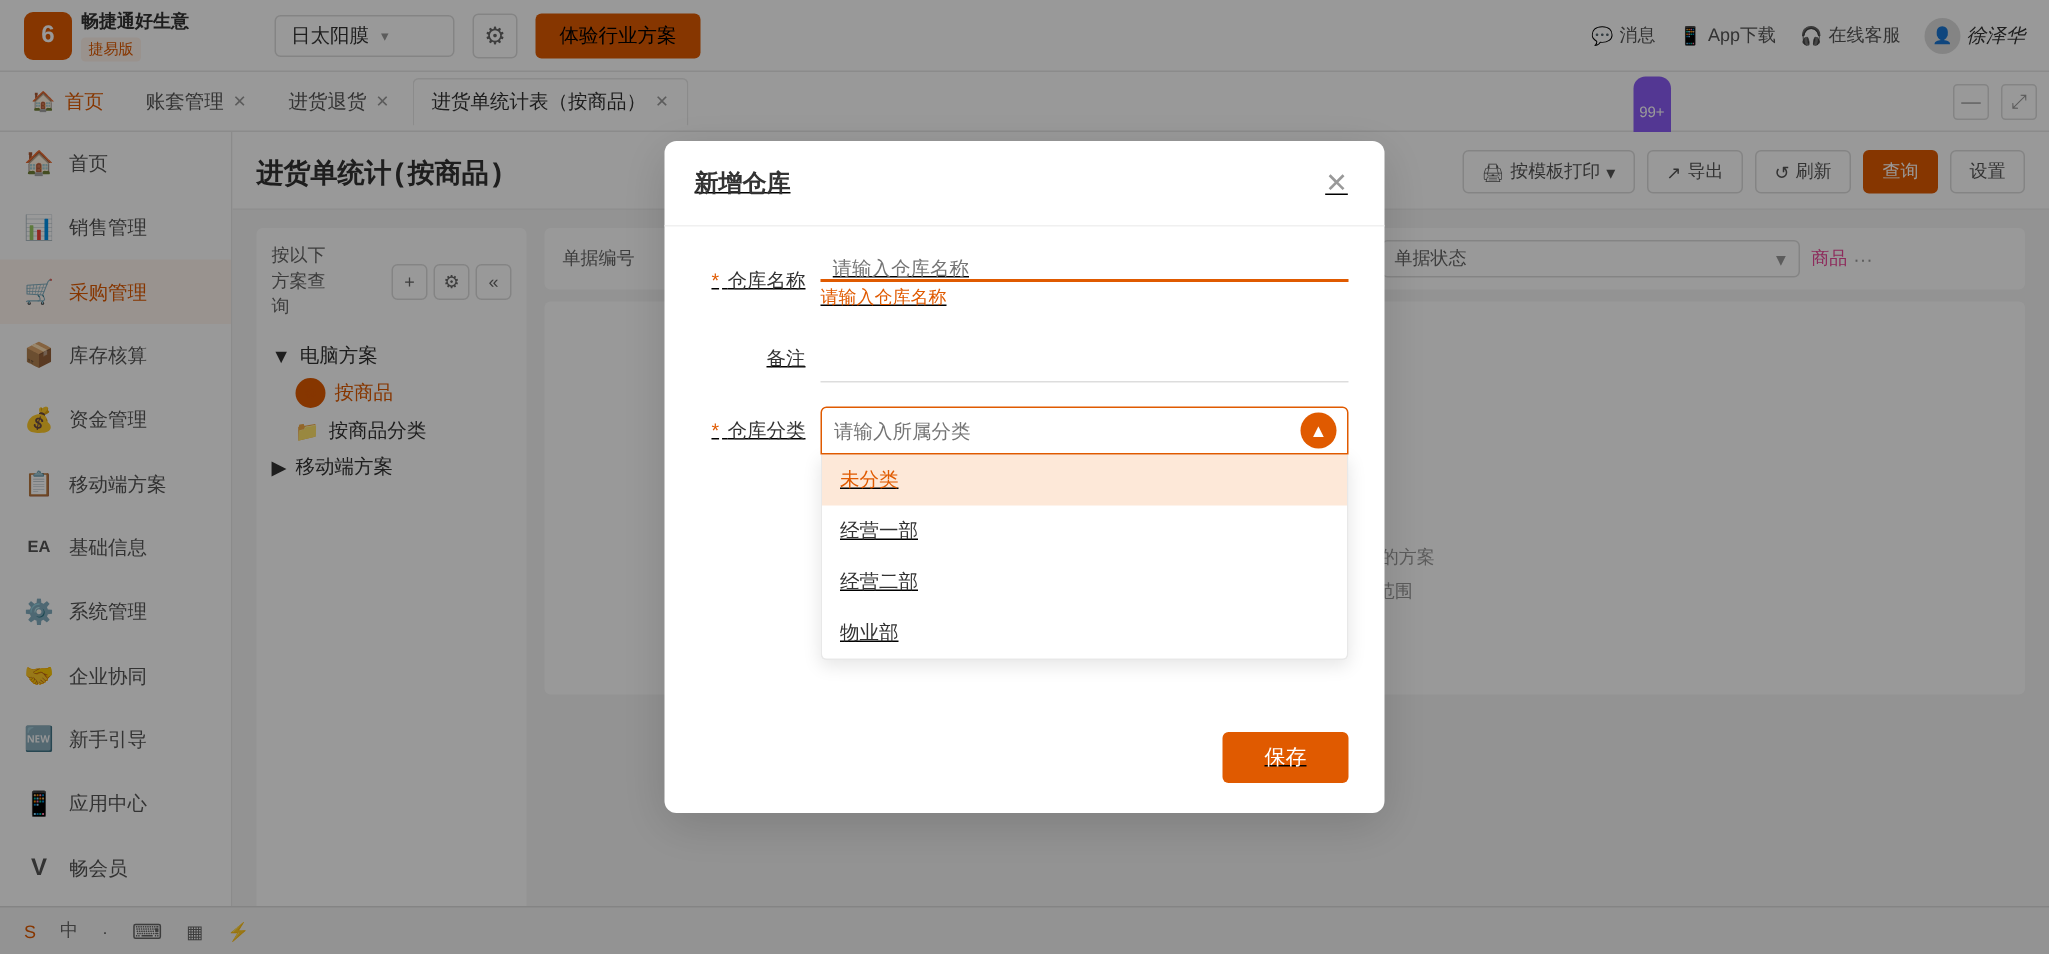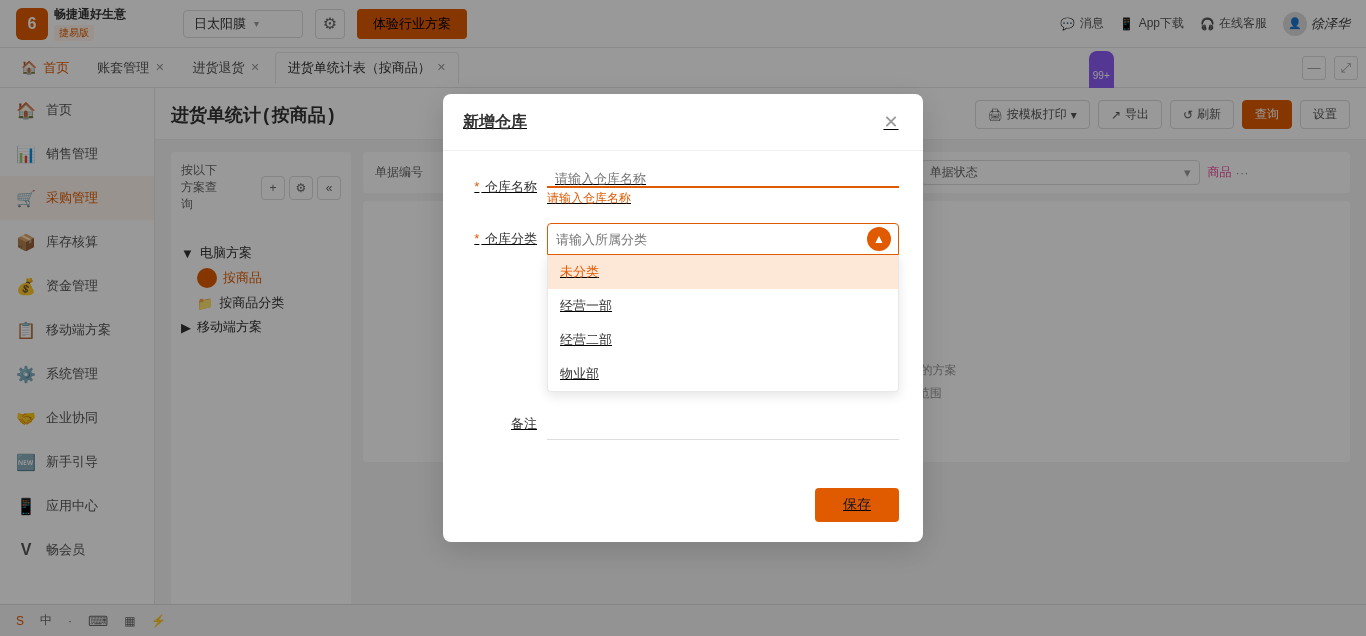--- a/index.html
+++ b/index.html
@@ -234,21 +234,21 @@
       cursor: pointer;
       font-size: 13px;
       color: #333;
     }
     .dropdown-item.selected { background: #fde8d8; color: #e05a00; }
     .modal-footer {
       padding: 12px 24px 20px;
       display: flex; justify-content: flex-end; gap: 10px;
     }
     .btn-save {
-      background: #e05a00; color: #0f172a;
+      background: #e05a00; color: #ffffff;
       padding: 8px 28px; border-radius: 4px;
       cursor: pointer; font-size: 14px;
       border: none;
     }
 
     .main-content-area {
       flex: 1; display: flex; flex-direction: column; position: relative;
     }
 
     .page-header {
@@ -354,20 +354,24 @@
       <span class="sidebar-icon">📦</span>
       <span>库存核算</span>
     </div>
     <div class="sidebar-item">
       <span class="sidebar-icon">💰</span>
       <span>资金管理</span>
     </div>
     <div class="sidebar-item">
       <span class="sidebar-icon">📋</span>
       <span>移动端方案</span>
+    </div>
+    <div class="sidebar-item">
+      <span class="sidebar-icon" style="font-size:11px;font-weight:bold;color:#555;">EA</span>
+      <span>基础信息</span>
     </div>
     <div class="sidebar-item">
       <span class="sidebar-icon">⚙️</span>
       <span>系统管理</span>
     </div>
     <div class="sidebar-item">
       <span class="sidebar-icon">🤝</span>
       <span>企业协同</span>
     </div>
     <div class="sidebar-item">
@@ -414,21 +418,21 @@
           <div class="toolbar-btn">
             <span>设置</span>
           </div>
         </div>
       </div>
     </div>
 
     <div class="content-body">
 
       <div class="left-panel">
-        <div class="row-between" style="margin-bottom:24px;gap:36px;">
+        <div class="row-between" style="margin-bottom:8px;gap:36px;">
           <span style="font-size:12px;color:#666;">按以下方案查询</span>
           <div style="display:flex;gap:4px;">
             <div class="filter-icon-btn">+</div>
             <div class="filter-icon-btn">⚙</div>
             <div class="filter-icon-btn">«</div>
           </div>
         </div>
         <div class="filter-tree">
           <div class="filter-tree-item">
             <span>▼</span>
@@ -514,42 +518,42 @@
           <span>仓库名称</span>
         </div>
         <div class="form-field-wrap">
           <input class="form-input form-input-error" type="text" placeholder="请输入仓库名称" style="flex: 1 1 0%;">
           <div class="error-msg">请输入仓库名称</div>
         </div>
       </div>
 
       <div class="form-row">
         <div class="form-label">
+          <span>备注</span>
+        </div>
+        <input class="form-input" type="text" style="flex: 1 1 0%;">
+      </div>
+
+      <div class="form-row">
+        <div class="form-label">
           <span class="required">*</span>
           <span>仓库分类</span>
         </div>
         <div class="category-input-wrap">
           <input class="category-input" type="text" placeholder="请输入所属分类" style="">
           <div class="category-up-btn">▲</div>
           
           <div class="dropdown-list">
             <div class="dropdown-item selected">未分类</div>
             <div class="dropdown-item">经营一部</div>
             <div class="dropdown-item">经营二部</div>
             <div class="dropdown-item">物业部</div>
           </div>
         </div>
       </div>
-
-      <div class="form-row">
-        <div class="form-label">
-          <span>备注</span>
-        </div>
-        <input class="form-input" type="text" style="flex: 1 1 0%;">
-      </div>
     </div>
 
     <div class="modal-footer">
       <button class="btn-save">保存</button>
     </div>
   </div>
 </div>
 
 <div style="position:fixed;bottom:0;left:0;right:0;height:32px;background:#f5f5f5;border-top:1px solid #ddd;display:flex;align-items:center;padding:0 16px;gap:16px;z-index:50;">
   <span style="font-size:12px;color:#e05a00;">S</span>

